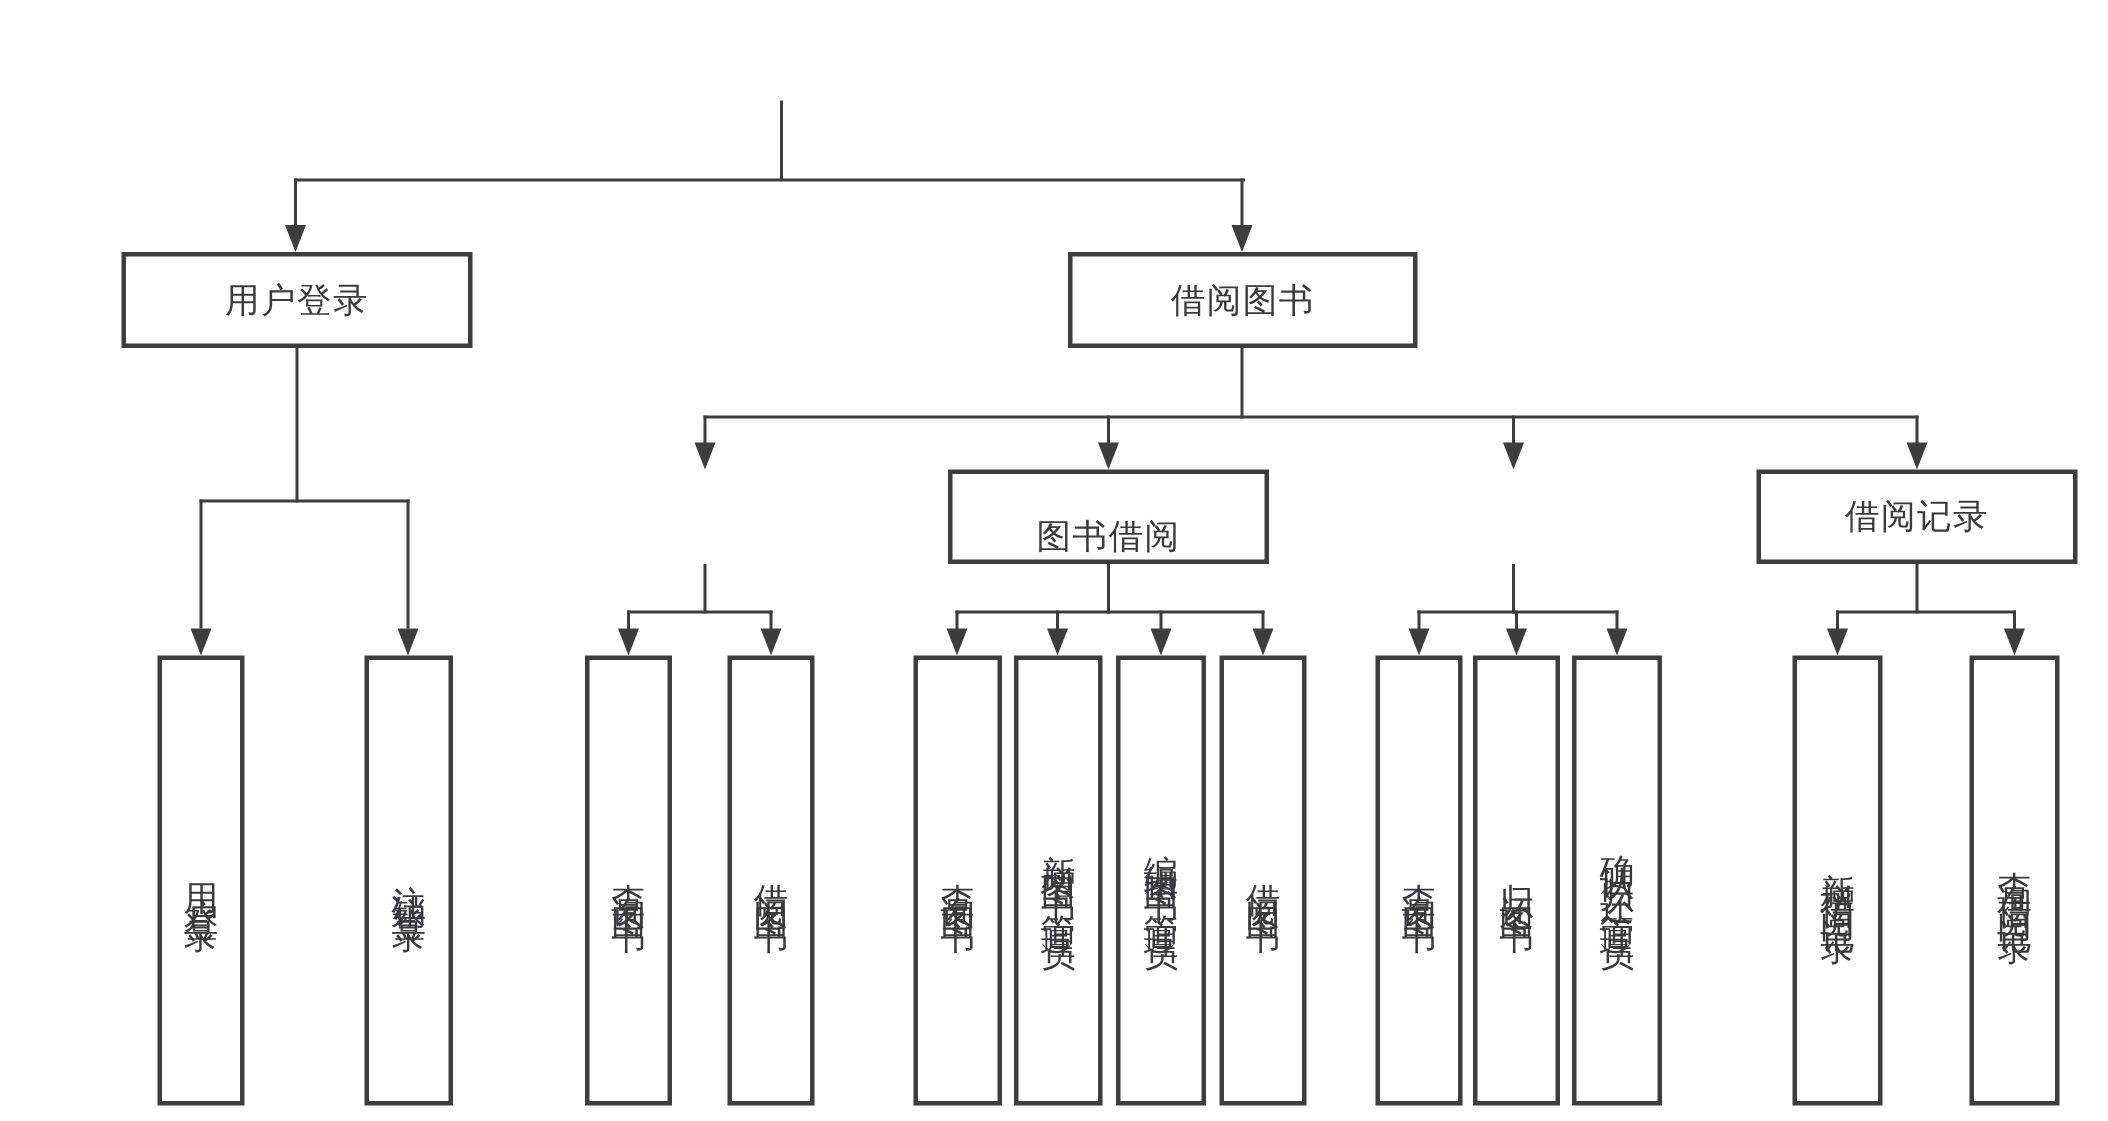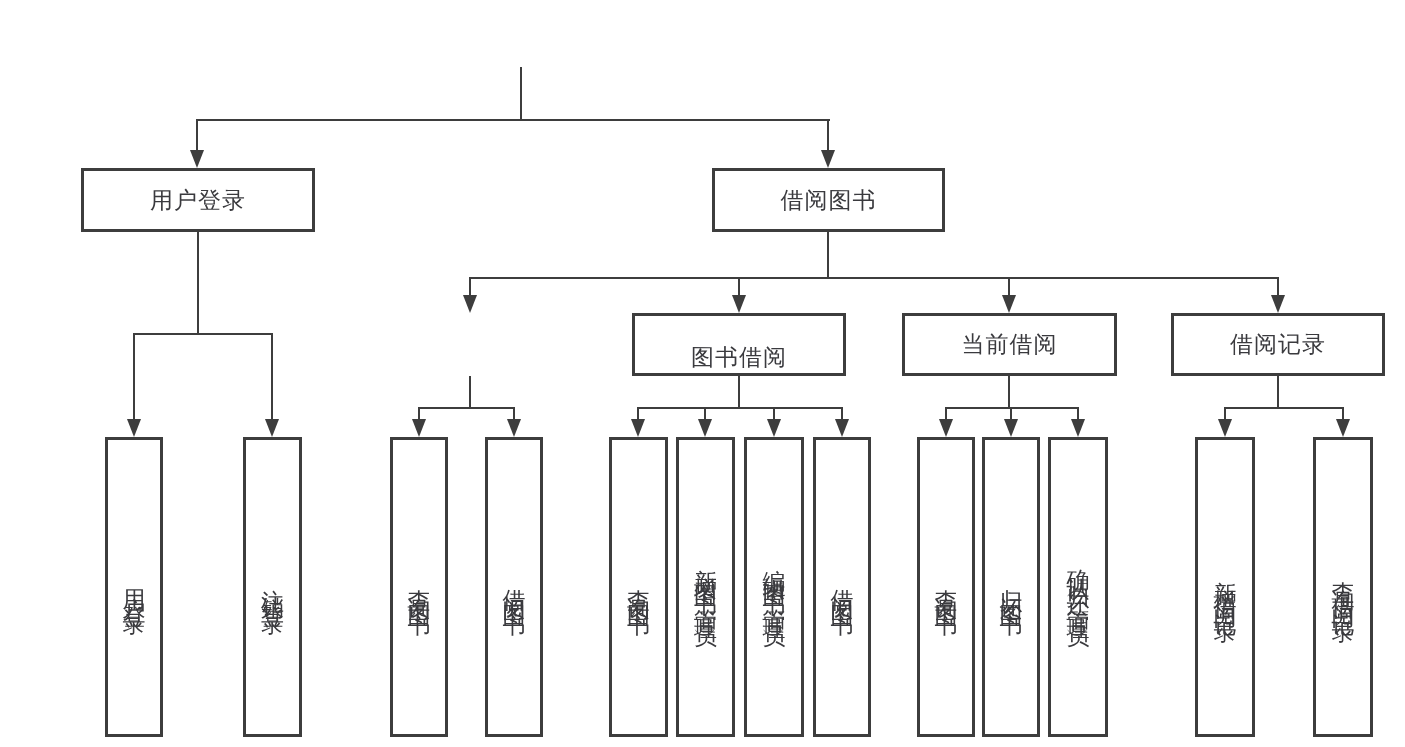--- a/index.html
+++ b/index.html
@@ -83,23 +83,20 @@
   <div class="vline" style="left:738px; top:277px; height:20px;"></div>
   <div class="arrow" style="left:732px; top:295px;"></div>
   <div class="vline" style="left:1008px; top:277px; height:20px;"></div>
   <div class="arrow" style="left:1002px; top:295px;"></div>
   <div class="vline" style="left:1277px; top:277px; height:20px;"></div>
   <div class="arrow" style="left:1271px; top:295px;"></div>
 
   <div class="node hnode" style="left:632px; top:313px; width:214px; height:63px;align-items:flex-end;">
     <span>图书借阅</span>
   </div>
-  <div class="node hnode" style="left:902px; top:313px; width:215px; height:63px;">
-    <span>当前借阅</span>
-  </div>
   <div class="node hnode" style="left:1171px; top:313px; width:214px; height:63px;">
     <span>借阅记录</span>
   </div>
 
   <div class="vline" style="left:469px; top:376px; height:33px;"></div>
   <div class="hline" style="left:418px; top:407px; width:97px;"></div>
   <div class="vline" style="left:418px; top:407px; height:14px;"></div>
   <div class="arrow" style="left:412px; top:419px;"></div>
   <div class="vline" style="left:513px; top:407px; height:14px;"></div>
   <div class="arrow" style="left:507px; top:419px;"></div>

